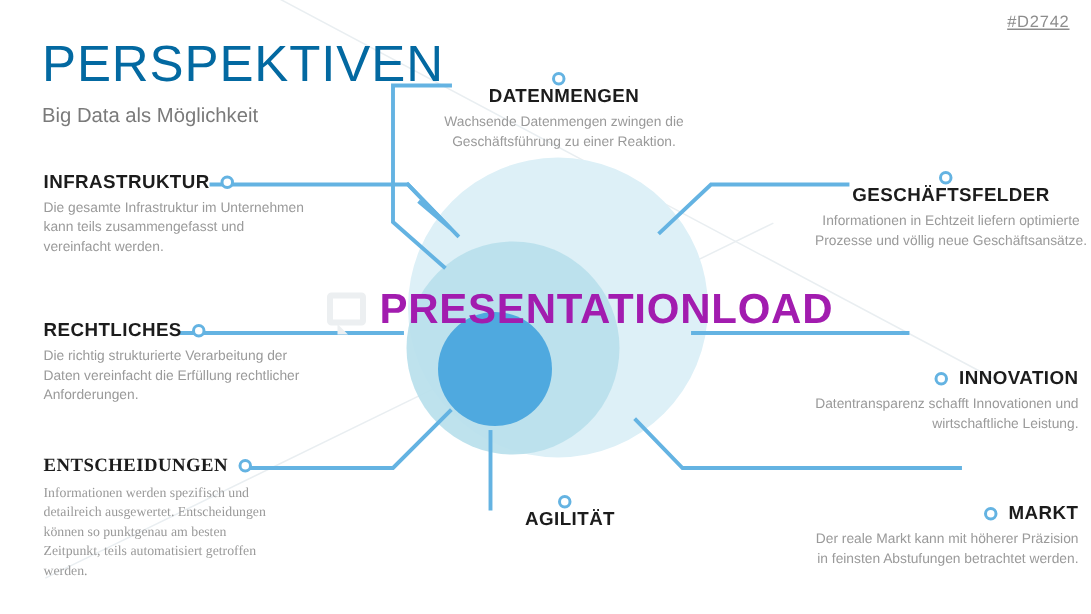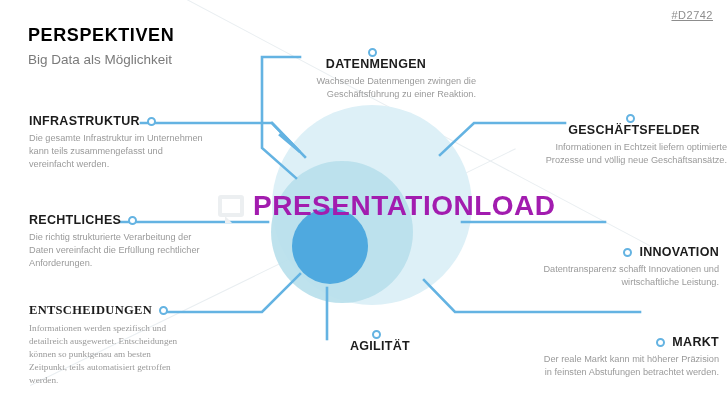--- a/index.html
+++ b/index.html
@@ -21,24 +21,24 @@
     position: absolute;
     background: #e9eef1;
     height: 1px;
     transform-origin: 0 0;
     pointer-events: none;
   }
 
   
   #header { position: absolute; left: 28px; top: 26px; }
   #title {
-    font-size: 18px;
-    font-weight: bold;
+    font-size: 34px;
+    font-weight: normal;
     letter-spacing: 0.6px;
-    color: #000000;
+    color: #0369a1;
     line-height: 1.05;
   }
   #subtitle {
     margin-top: 7px;
     font-size: 13.5px;
     color: #7a7a7a;
     font-weight: normal;
   }
   #doc-id {
     position: absolute;
@@ -104,21 +104,21 @@
     line-height: 1.42;
     margin-top: 4px;
     white-space: pre-line;
   }
   
   .align-left  .co-head { justify-content: flex-start; }
   .align-left  .co-body { text-align: left; }
   .align-right .co-head { justify-content: flex-end; margin-top: 32px; }
   .align-right .co-body { text-align: right; }
   .align-center .co-head { justify-content: center; flex-direction: column; }
-  .align-center .co-body { text-align: right; }
+  .align-center .co-body { text-align: center; }
 
   
   .dot {
     width: 9px; height: 9px;
     border-radius: 50%;
     border: 2.6px solid #64b3e2;
     background: #ffffff;
     flex: 0 0 auto;
   }
   .dot-left  { margin-right: 7px; }

